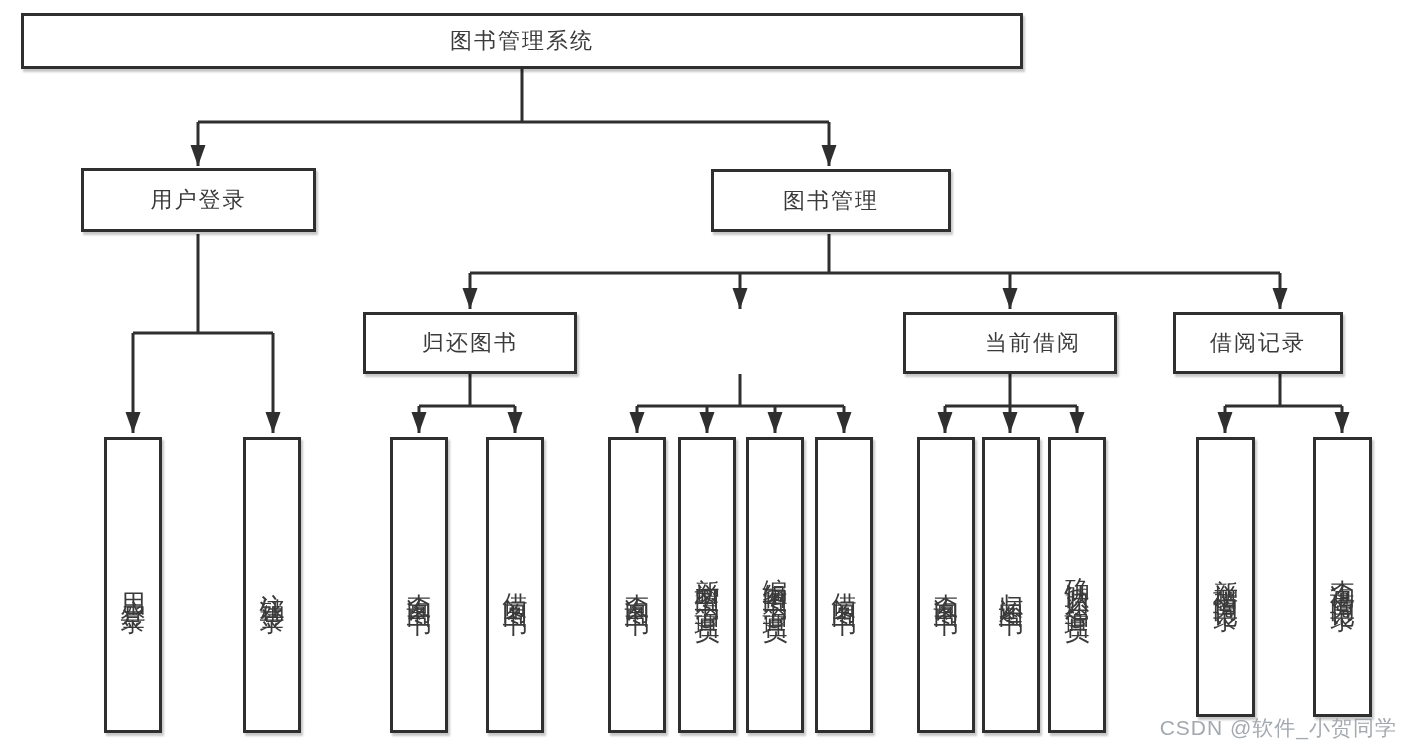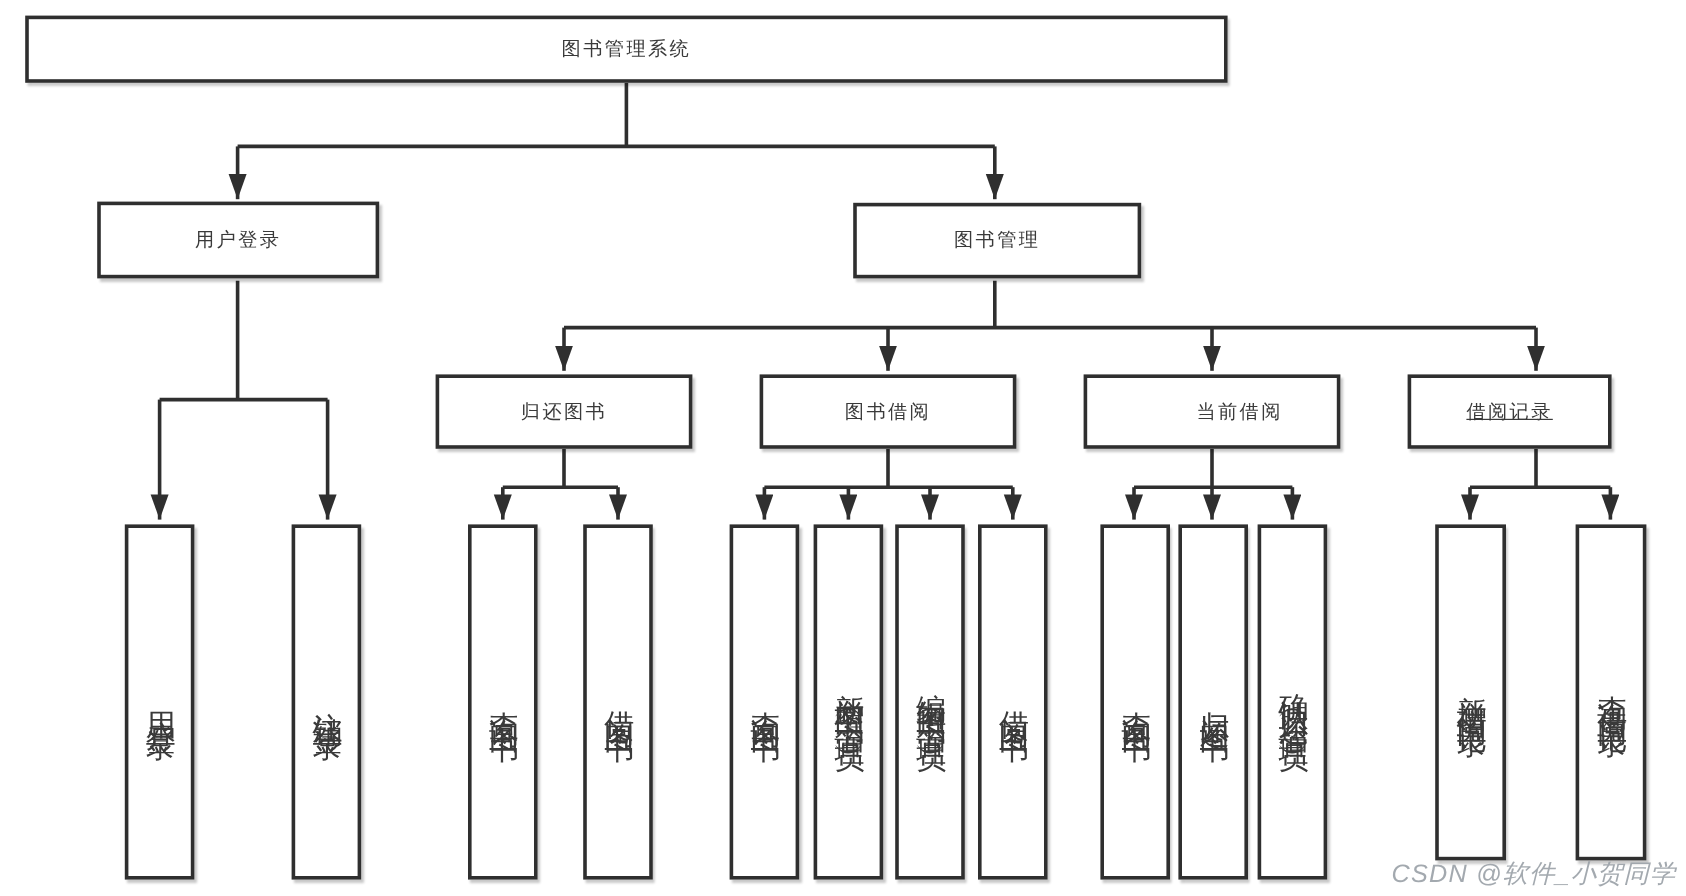--- a/index.html
+++ b/index.html
@@ -19,21 +19,21 @@
   .node {
     position: absolute;
     box-sizing: border-box;
     background: #ffffff;
     border: 3px solid #2f2f2f;
     box-shadow: 2px 3px 2px rgba(0,0,0,0.22);
     display: flex;
     align-items: center;
     justify-content: center;
     color: #3a3a3a;
-    font-size: 16px;
+    font-size: 22px;
     letter-spacing: 2px;
     text-align: center;
     white-space: nowrap;
   }
   .leaf {
     writing-mode: vertical-rl;
     text-orientation: mixed;
     font-size: 25px;
     letter-spacing: 6px;
     line-height: 1;
@@ -41,21 +41,21 @@
   }
   
   .n-root  { left: 21px;  top: 13px;  width: 1002px; height: 56px; }
   
   .n-login { left: 81px;  top: 168px; width: 235px; height: 64px; }
   .n-mgmt  { left: 711px; top: 169px; width: 240px; height: 63px; }
   
   .n-g1 { left: 363px;  top: 312px; width: 214px; height: 62px; }
   .n-g2 { left: 633px;  top: 312px; width: 214px; height: 62px; }
   .n-g3 { left: 903px;  top: 312px; width: 214px; height: 62px; padding-left: 46px; }
-  .n-g4 { left: 1173px; top: 312px; width: 170px; height: 62px; text-decoration: underline; }
+  .n-g4 { left: 1173px; top: 312px; width: 170px; height: 62px; }
   
   .n-a1 { left: 104px;  top: 437px; width: 58px; height: 296px; }
   .n-a2 { left: 243px;  top: 437px; width: 58px; height: 296px; }
   .n-b1 { left: 390px;  top: 437px; width: 58px; height: 296px; }
   .n-b2 { left: 486px;  top: 437px; width: 58px; height: 296px; }
   .n-c1 { left: 608px;  top: 437px; width: 58px; height: 296px; }
   .n-c2 { left: 678px;  top: 437px; width: 58px; height: 296px; }
   .n-c3 { left: 746px;  top: 437px; width: 58px; height: 296px; }
   .n-c4 { left: 815px;  top: 437px; width: 58px; height: 296px; }
   .n-d1 { left: 917px;  top: 437px; width: 58px; height: 296px; }
@@ -64,21 +64,20 @@
   .n-e1 { left: 1196px; top: 437px; width: 59px; height: 280px; }
   .n-e2 { left: 1313px; top: 437px; width: 59px; height: 280px; }
   .watermark {
     position: absolute;
     right: 8px;
     bottom: 5px;
     font-size: 21px;
     color: rgba(158, 164, 171, 0.95);
     letter-spacing: 1px;
     z-index: 5;
-    font-style: italic;
   }
 </style>
 </head>
 <body>
 
 <div class="canvas">
 
   <svg class="connectors" viewBox="0 0 1405 747" xmlns="http://www.w3.org/2000/svg">
     <defs>
       <marker id="arw" markerWidth="8" markerHeight="6" refX="7" refY="2.5" orient="auto" markerUnits="strokeWidth">
@@ -118,21 +117,20 @@
       <path d="M1342,406 V433" marker-end="url(#arw)"></path>
     </g>
   </svg>
 
   <div class="node n-root">图书管理系统</div>
 
   <div class="node n-login">用户登录</div>
   <div class="node n-mgmt">图书管理</div>
 
   <div class="node n-g1">归还图书</div>
-  <div class="node n-g2">图书借阅</div>
   <div class="node n-g3">当前借阅</div>
   <div class="node n-g4">借阅记录</div>
 
   <div class="node leaf n-a1">用户登录</div>
   <div class="node leaf n-a2">注销登录</div>
 
   <div class="node leaf n-b1">查询图书</div>
   <div class="node leaf n-b2">借阅图书</div>
 
   <div class="node leaf n-c1">查询图书</div>

